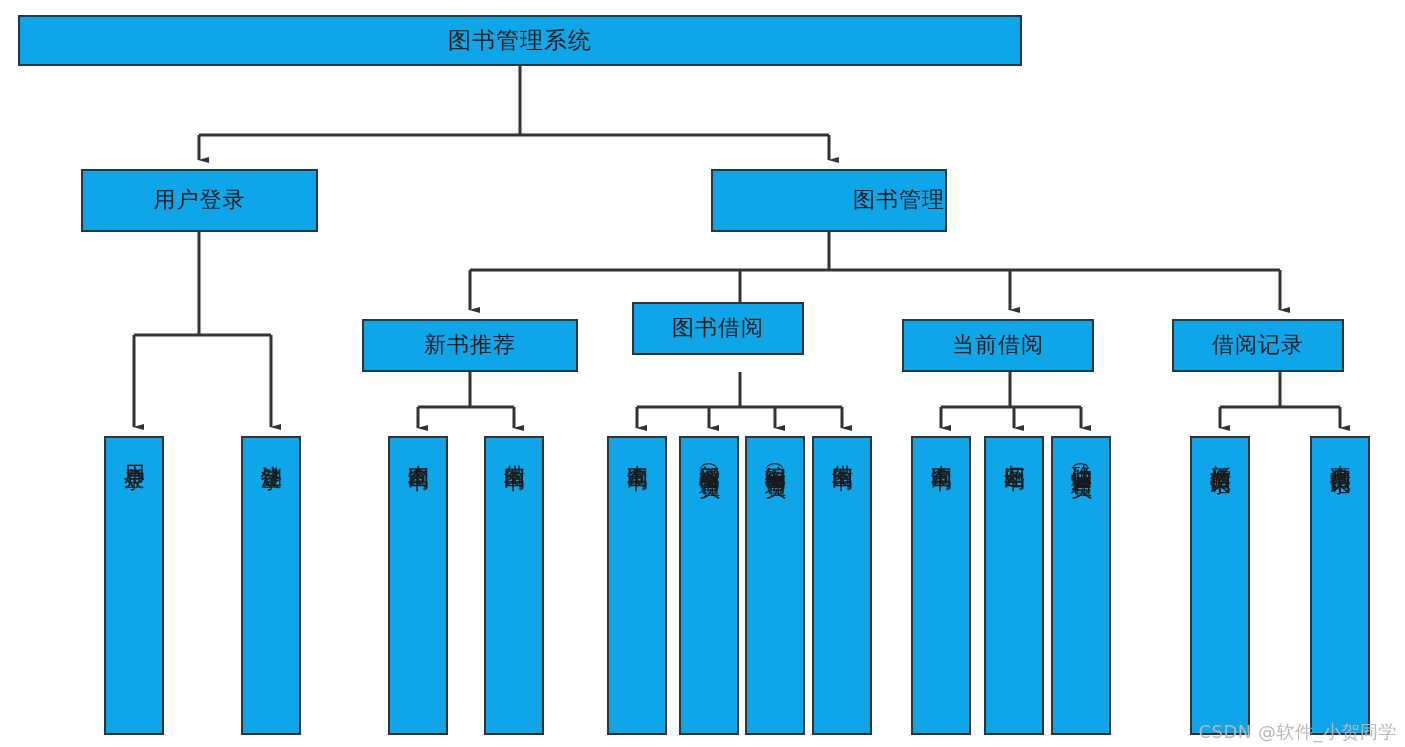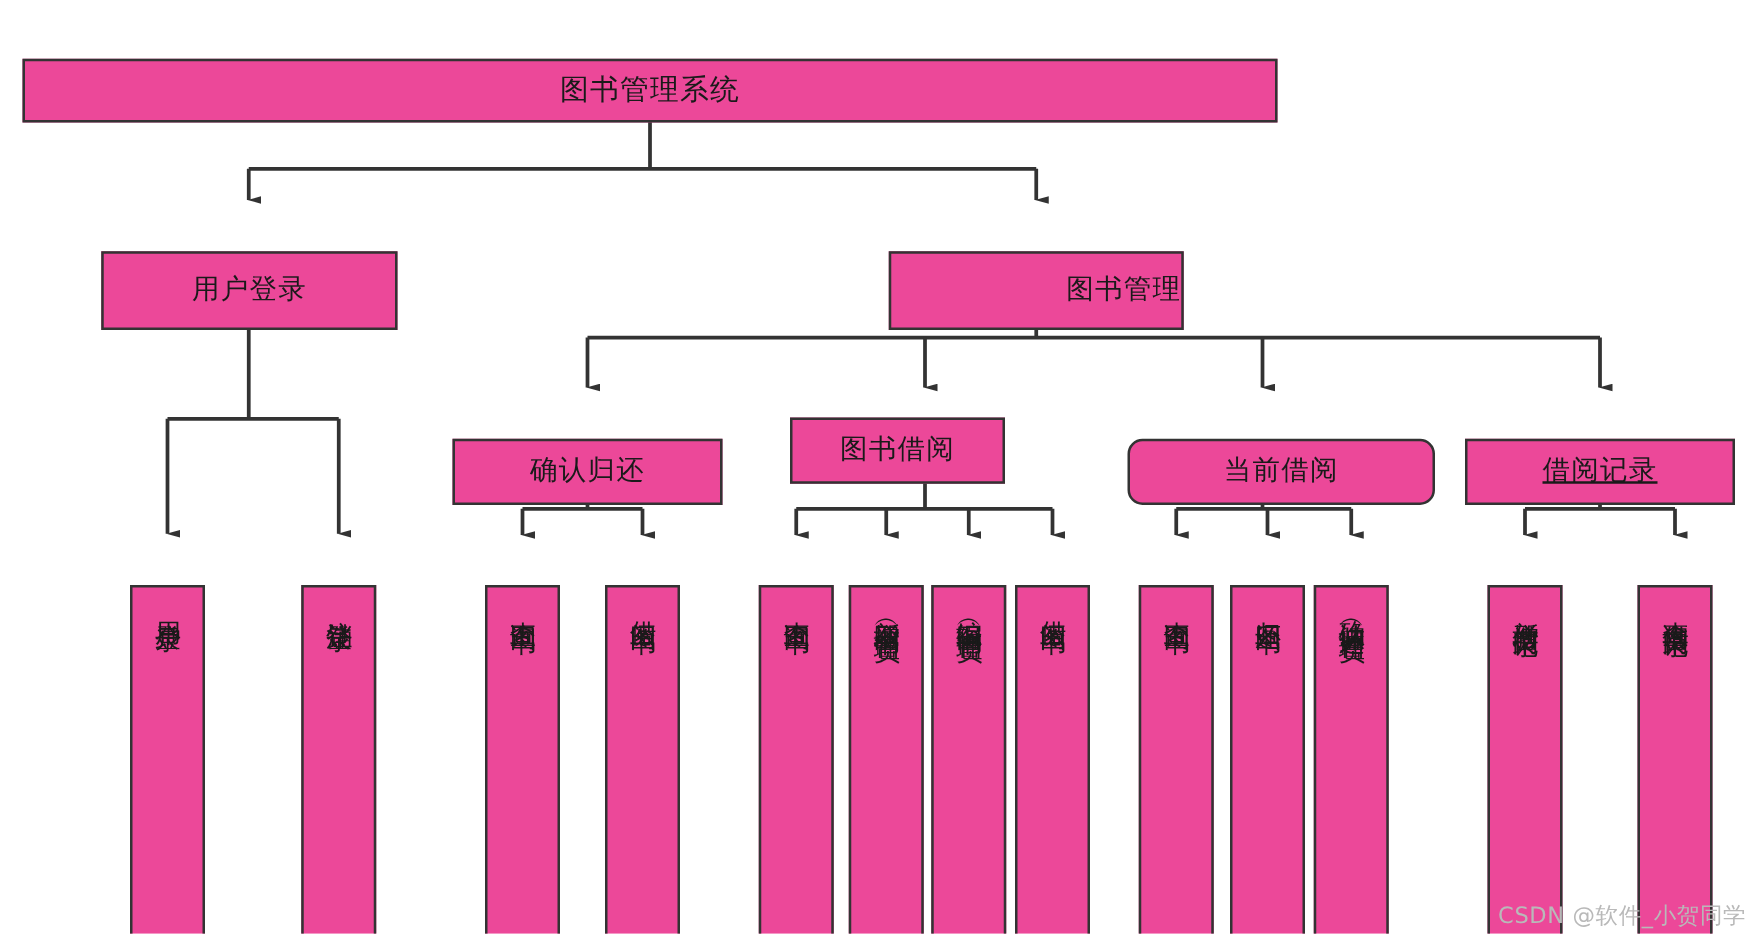--- a/index.html
+++ b/index.html
@@ -22,27 +22,26 @@
     position: absolute;
     left: 0;
     top: 0;
     width: 1405px;
     height: 747px;
     pointer-events: none;
   }
   .node {
     position: absolute;
     box-sizing: border-box;
-    background: #ec4899;
+    background: #0ea5e9;
     border: 2px solid #333333;
     display: flex;
     align-items: center;
     justify-content: center;
     color: #1a1a1a;
-    margin-top: 32px;
   }
   .node.horizontal {
     font-size: 22px;
     line-height: 1.2;
     letter-spacing: 1px;
   }
   .node.vertical {
     align-items: flex-start;
     justify-content: center;
     padding-top: 10px;
@@ -130,29 +129,29 @@
   </div>
 
   <div class="node horizontal" style="left:81px; top:169px; width:237px; height:63px;">
     <span>用户登录</span>
   </div>
   <div class="node horizontal" style="left:711px; top:169px; width:236px; height:63px;justify-content:flex-end;">
     <span>图书管理</span>
   </div>
 
   <div class="node horizontal" style="left:362px; top:319px; width:216px; height:53px;">
-    <span>确认归还</span>
+    <span>新书推荐</span>
   </div>
   <div class="node horizontal" style="left:632px; top:302px; width:172px; height:53px;text-align:center;">
     <span>图书借阅</span>
   </div>
-  <div class="node horizontal" style="left:902px; top:319px; width:246px; height:53px;border-radius:12px;">
+  <div class="node horizontal" style="left:902px; top:319px; width:192px; height:53px;">
     <span>当前借阅</span>
   </div>
-  <div class="node horizontal" style="left:1172px; top:319px; width:216px; height:53px;text-decoration:underline;">
+  <div class="node horizontal" style="left:1172px; top:319px; width:172px; height:53px;">
     <span>借阅记录</span>
   </div>
 
   <div class="node vertical" style="left:104px; top:436px; width:60px; height:299px;">
     <span class="vtext">用户登录</span>
   </div>
   <div class="node vertical" style="left:241px; top:436px; width:60px; height:299px;">
     <span class="vtext">注销登录</span>
   </div>
 

